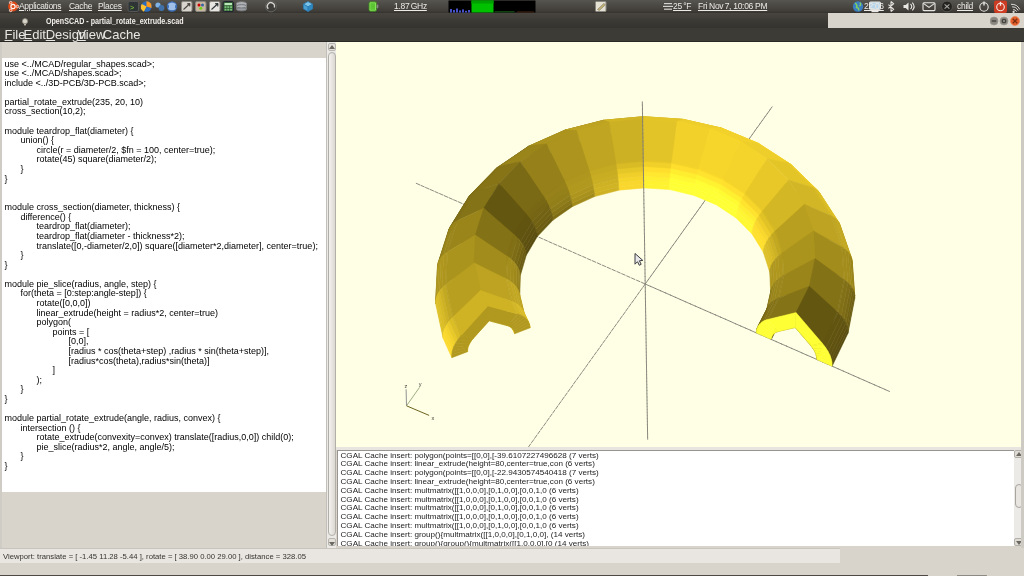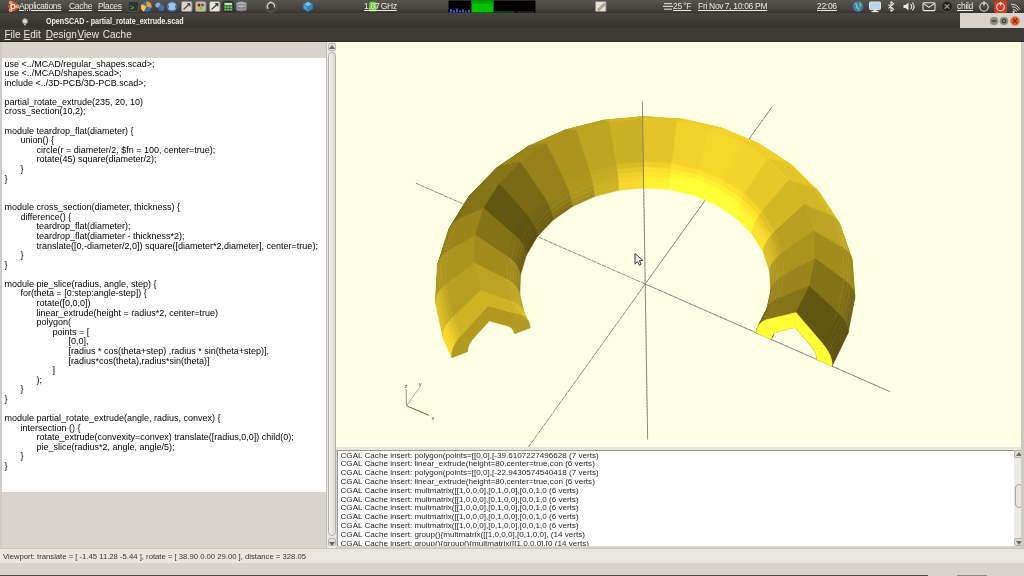--- a/index.html
+++ b/index.html
@@ -2,29 +2,29 @@
 <html><head><meta charset="utf-8"><style>
 * { margin:0; padding:0; box-sizing:border-box; }
 html,body { width:1024px; height:576px; overflow:hidden; background:#d8d4cc;
   font-family:"Liberation Sans", sans-serif; }
 .abs { position:absolute; }
 
 #panel { left:0; top:0; width:1024px; height:13px;
   background:linear-gradient(#575550,#403d39 85%,#34322e); color:#eceae6; }
 #panel .t { position:absolute; top:0; height:13px; line-height:13px; font-size:8.5px; letter-spacing:-0.3px;text-decoration:underline; }
 
-#titlebar { left:0; top:13px; width:960px; height:15px;
+#titlebar { left:0; top:13px; width:828px; height:15px;
   background:linear-gradient(#48453f,#3a3833 60%,#35332f); }
 #titlebar .tt { position:absolute; left:46px; top:1px; height:14px; line-height:14px;
   font-size:9px; font-weight:bold; color:#f2f0ec; transform:scale(0.79,1); transform-origin:0 50%; }
 
 #menubar { left:0; top:28px; width:1024px; height:14px; background:#3d3b36;
   border-bottom:1px solid #2a2825; }
 #menubar span { position:absolute; top:0; height:14px; line-height:14px;
-  font-size:10px; color:#e9e7e3; }
+  font-size:13px; color:#e9e7e3; }
 #menubar u { text-decoration:underline; text-underline-offset:1px; }
 
 #editor { left:2px; top:58px; width:324px; height:434px; background:#fff; overflow:hidden; }
 #editor pre { font-family:"Liberation Sans", sans-serif; font-size:9px; line-height:9.58px; color:#000; padding:1.6px 0 0 2.5px; tab-size:16px; white-space:pre; }
 #escroll { left:326px; top:42px; width:10px; height:506px; background:#eceae6;
   border-left:1px solid #c2bfb9; }
 #escroll .btn { position:absolute; left:1px; width:8px; height:8px; background:#e4e1dc;
   border:1px solid #b8b5af; border-radius:2px; }
 #escroll .thumb { position:absolute; left:1px; top:10px; width:8px; height:485px;
   background:linear-gradient(90deg,#f4f2ef,#dbd8d2); border:1px solid #b2afa9; border-radius:4px; }
@@ -34,21 +34,21 @@
   border-top:1px solid #989590; border-left:1px solid #989590; overflow:hidden; }
 #console pre { font-family:"Liberation Sans", sans-serif; font-size:8.1px; line-height:8.8px;
   color:#1c1c1c; padding:0.6px 0 0 2.5px; }
 #cscroll { left:1014px; top:450px; width:9px; height:96px; background:#eceae6; }
 #cscroll .btn { position:absolute; left:0px; width:9px; height:8px; background:#dedbd5;
   border:1px solid #b2afa9; border-radius:2px; }
 #cscroll .thumb { position:absolute; left:0.5px; top:34px; width:8px; height:24px;
   background:#e8e5e0; border:1px solid #a8a5a0; border-radius:4px; }
 #redge { left:1021px; top:42px; width:3px; height:506px; background:#cdcac4; }
 
-#statusbar { left:0; top:548px; width:1024px; height:15px; background:#e9e6e1;
+#statusbar { left:0; top:548px; width:840px; height:15px; background:#e9e6e1;
   border-top:1px solid #c8c5bf; }
 #statusbar div { position:absolute; left:3px; top:0; height:15px; line-height:15px;
   font-size:7.7px; color:#35332f; }
 
 #bpanel { left:0; top:575px; width:928px; height:13px;
   background:linear-gradient(#4e4b46,#3b3934); }
 #task { position:absolute; left:9px; top:1px; width:105px; height:11px;
   background:#55524d; border:1px solid #6a6762; border-radius:2px; }
 #task span { position:absolute; left:15px; top:0; height:11px; line-height:11px;
   font-size:8px; color:#e6e4e0; }
@@ -157,24 +157,24 @@
     <g fill="none" stroke="#dedcd8" stroke-width="1">
         <path d="M1013.2,9.6 a3.6,3.6 0 0 1 3.4,2.0"></path>
         <path d="M1012.1,6.9 a6.4,6.4 0 0 1 6.1,3.6"></path>
         <path d="M1011.0,4.3 a9.2,9.2 0 0 1 8.8,5.2"></path>
       </g>
       <circle cx="1013.6" cy="11.9" r="1.1" fill="#dedcd8"></circle>
   </svg>
   <span class="t" style="left:19px">Applications</span>
   <span class="t" style="left:69px">Cache</span>
   <span class="t" style="left:98px">Places</span>
-  <span class="t" style="left:364px">1.87 GHz</span>
+  <span class="t" style="left:394px">1.87 GHz</span>
   <span class="t" style="left:673px">25 °F</span>
   <span class="t" style="left:698px">Fri Nov 7, 10:06 PM</span>
-  <span class="t" style="left:817px">22:06</span>
+  <span class="t" style="left:864px">22:06</span>
   <span class="t" style="left:957px">child</span>
 </div>
 
 <div id="titlebar" class="abs">
   <svg class="abs" style="left:21px;top:5px" width="8" height="8" viewBox="0 0 8 8">
       <circle cx="4" cy="3.2" r="2.6" fill="#d8d4c8" stroke="#8a8780" stroke-width="0.8"></circle>
       <rect x="3" y="5.8" width="2" height="1.6" fill="#b8b4a8"></rect>
     </svg>
   <span class="tt">OpenSCAD - partial_rotate_extrude.scad</span>
   <svg class="abs" style="left:990px;top:2.5px" width="32" height="10" viewBox="0 0 32 10">

